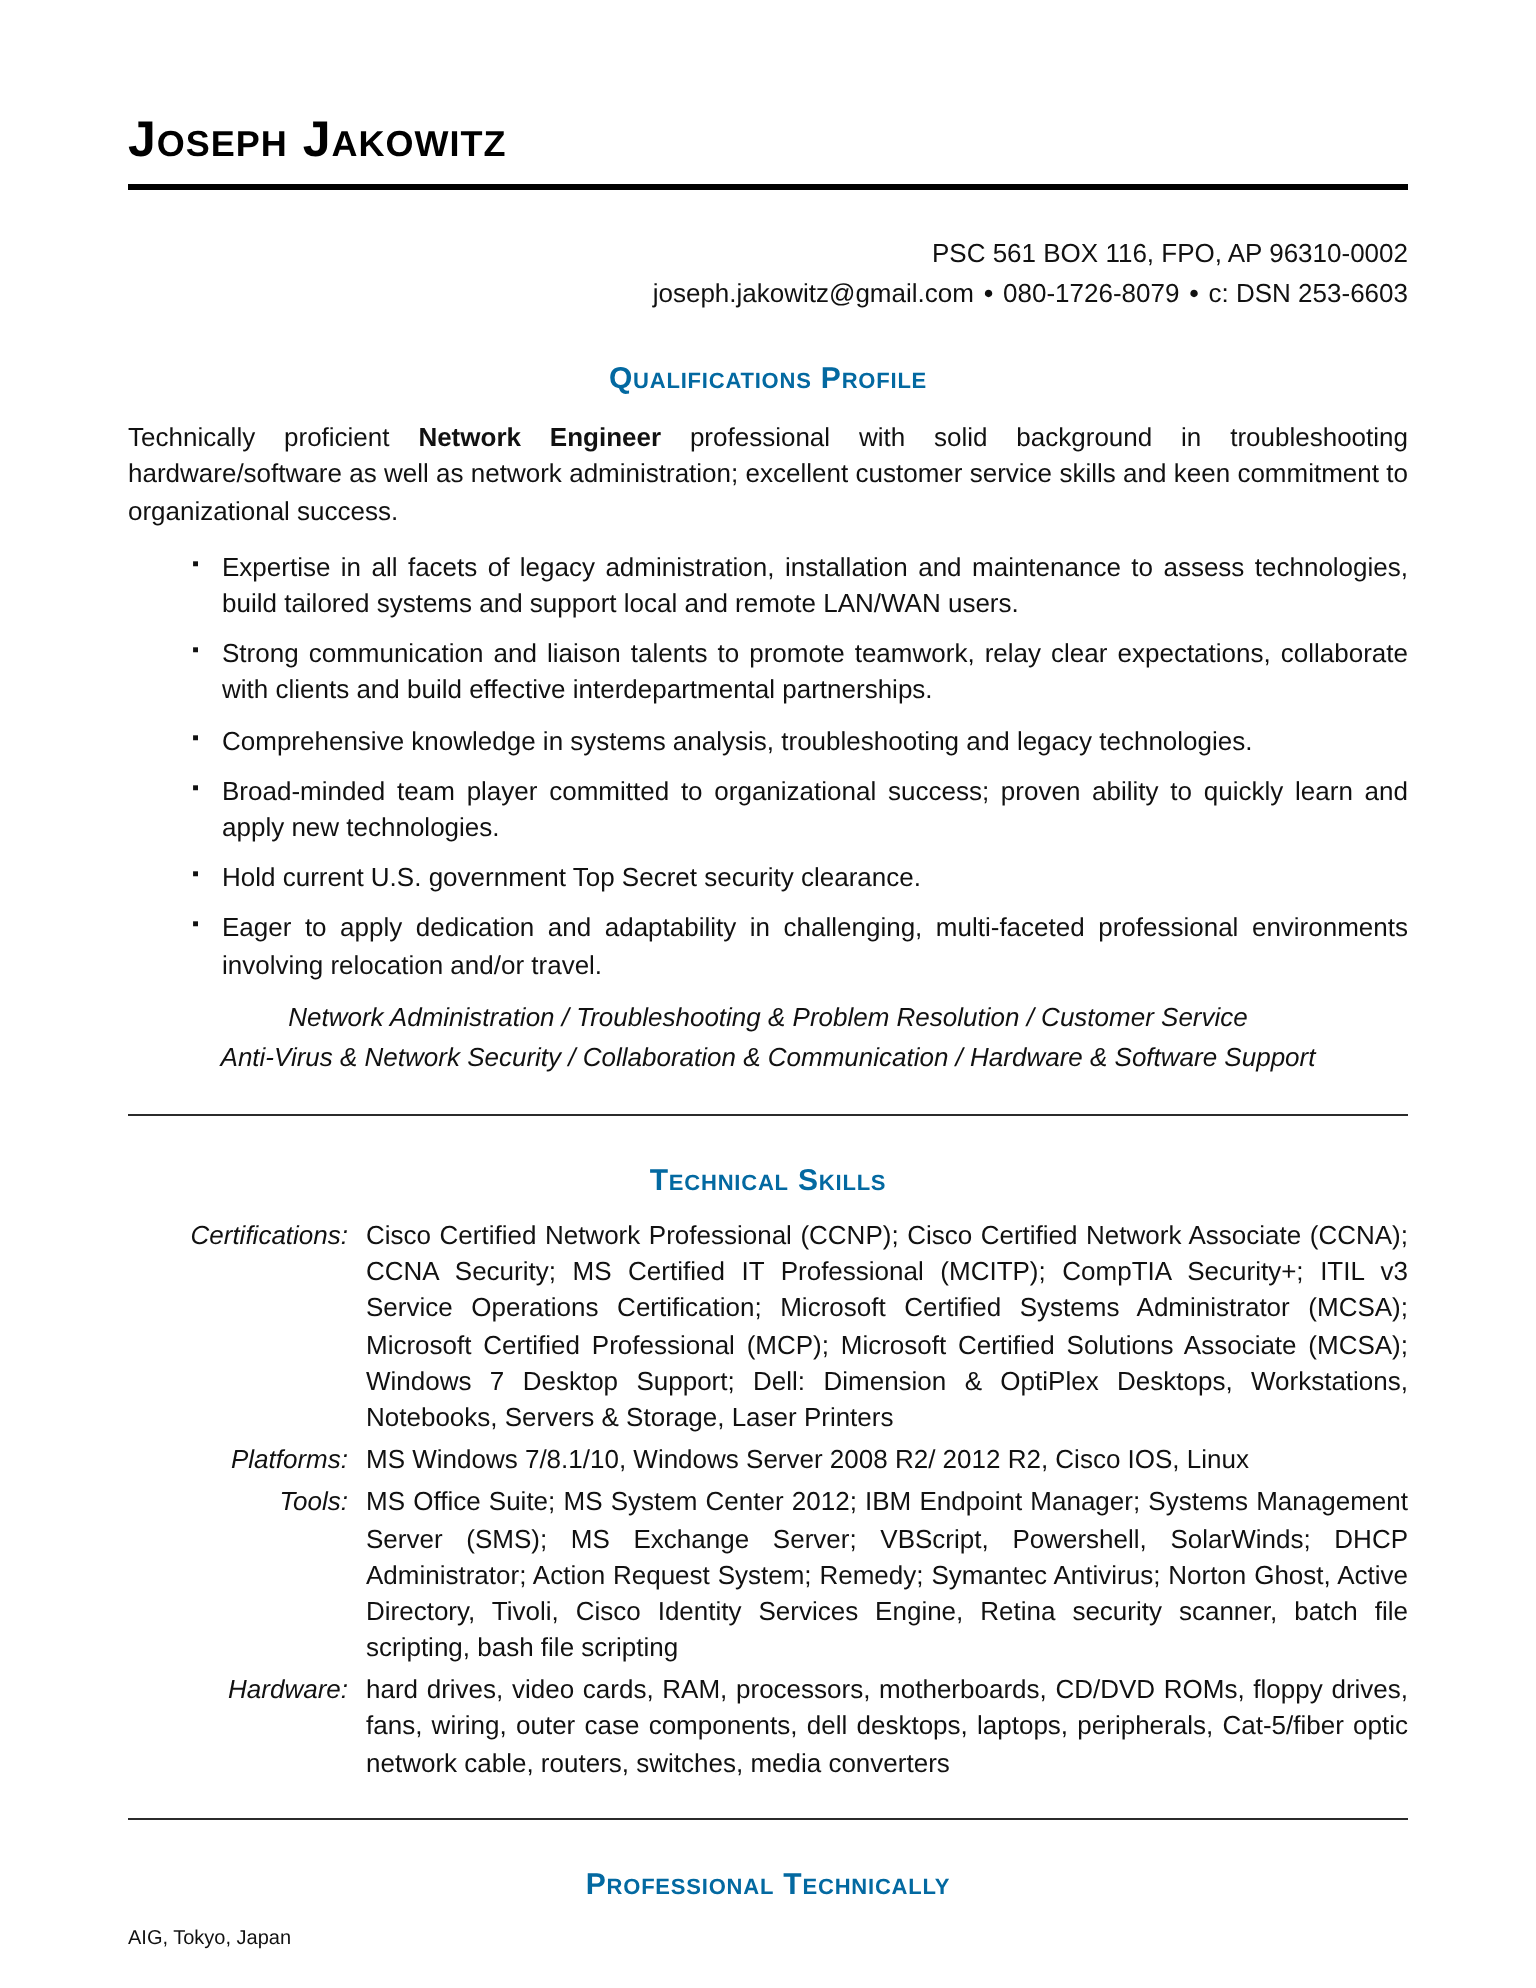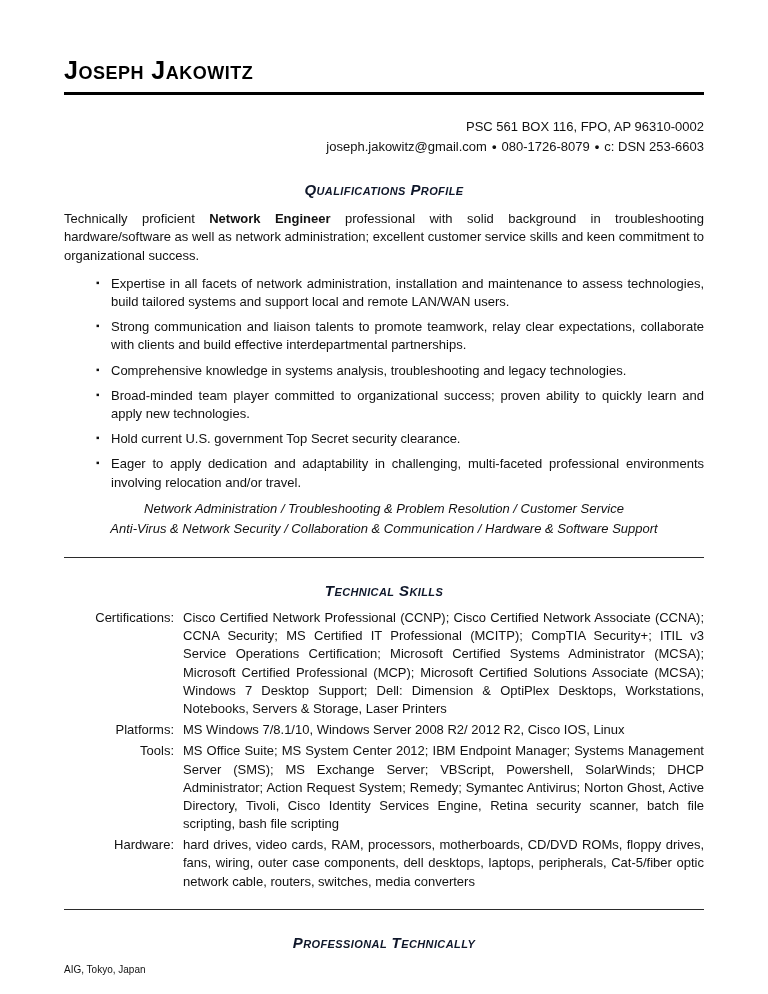--- a/index.html
+++ b/index.html
@@ -42,22 +42,21 @@
   }
   .sep { font-weight: bold; margin: 0 5px; }
   
   .section-heading {
     margin-top: 24px;
     text-align: center;
     font-size: 15px;
     font-weight: bold;
     font-variant: small-caps;
     letter-spacing: 0.4px;
-    color: #0f172a;
-    font-style: italic;
+    color: #0369a1;
   }
   
   .para {
     margin-top: 12px;
     font-size: 13px;
     line-height: 1.4;
     text-align: justify;
   }
   .bold { font-weight: bold; }
   ul.bullets {
@@ -91,20 +90,21 @@
     margin-top: 10px;
     margin-left: 14px;
     display: grid;
     grid-template-columns: 96px 1fr;
     column-gap: 9px;
     row-gap: 3px;
     font-size: 13px;
     line-height: 1.4;
   }
   .skill-label {
+    font-style: italic;
     text-align: right;
     white-space: nowrap;
   }
   .skill-value { text-align: justify; }
   
   .company-line { margin-top: 12px; font-size: 10px; line-height: 1.4; }
   .title-line { margin-top: 16px; font-size: 15px; line-height: 1.4; }
 </style>
 </head>
 <body>
@@ -121,21 +121,21 @@
       </div>
     </div>
   </header>
 
   <section>
     <h2 class="section-heading">Qualifications Profile</h2>
     <p class="para">
       <span>Technically proficient </span><span class="bold">Network Engineer</span><span> professional with solid background in troubleshooting hardware/software as well as network administration; excellent customer service skills and keen commitment to organizational success.</span>
     </p>
     <ul class="bullets">
-      <li>Expertise in all facets of network administration, installation and maintenance to assess technologies, build tailored systems and support local and remote LAN/WAN users.</li>
+      <li>Expertise in all facets of legacy administration, installation and maintenance to assess technologies, build tailored systems and support local and remote LAN/WAN users.</li>
       <li>Strong communication and liaison talents to promote teamwork, relay clear expectations, collaborate with clients and build effective interdepartmental partnerships.</li>
       <li>Comprehensive knowledge in systems analysis, troubleshooting and legacy technologies.</li>
       <li>Broad-minded team player committed to organizational success; proven ability to quickly learn and apply new technologies.</li>
       <li>Hold current U.S. government Top Secret security clearance.</li>
       <li>Eager to apply dedication and adaptability in challenging, multi-faceted professional environments involving relocation and/or travel.</li>
     </ul>
     <div class="keywords">
       <div>Network Administration / Troubleshooting &amp; Problem Resolution / Customer Service</div>
       <div>Anti-Virus &amp; Network Security / Collaboration &amp; Communication / Hardware &amp; Software Support</div>
     </div>

